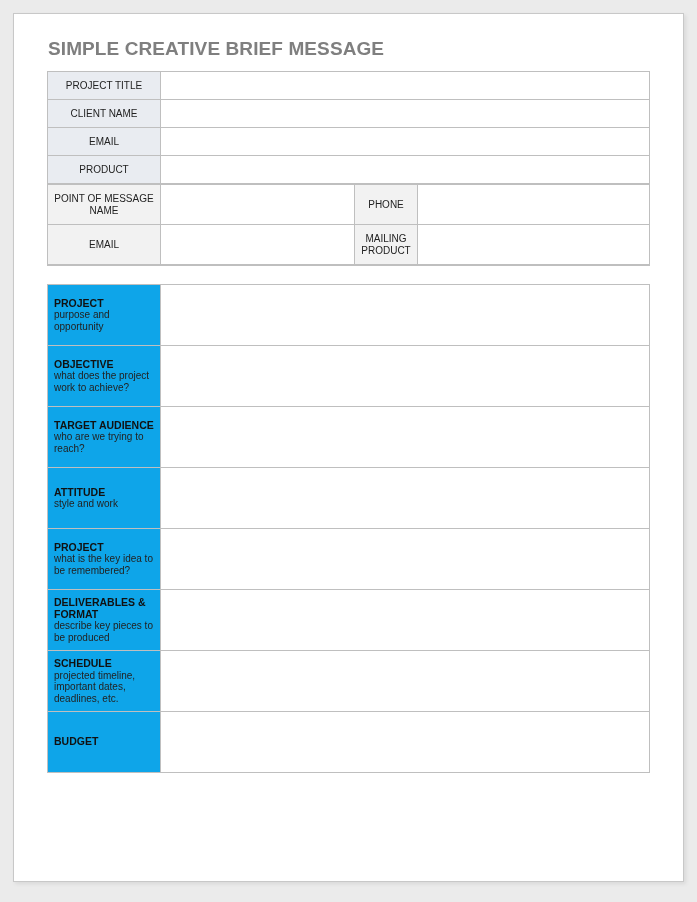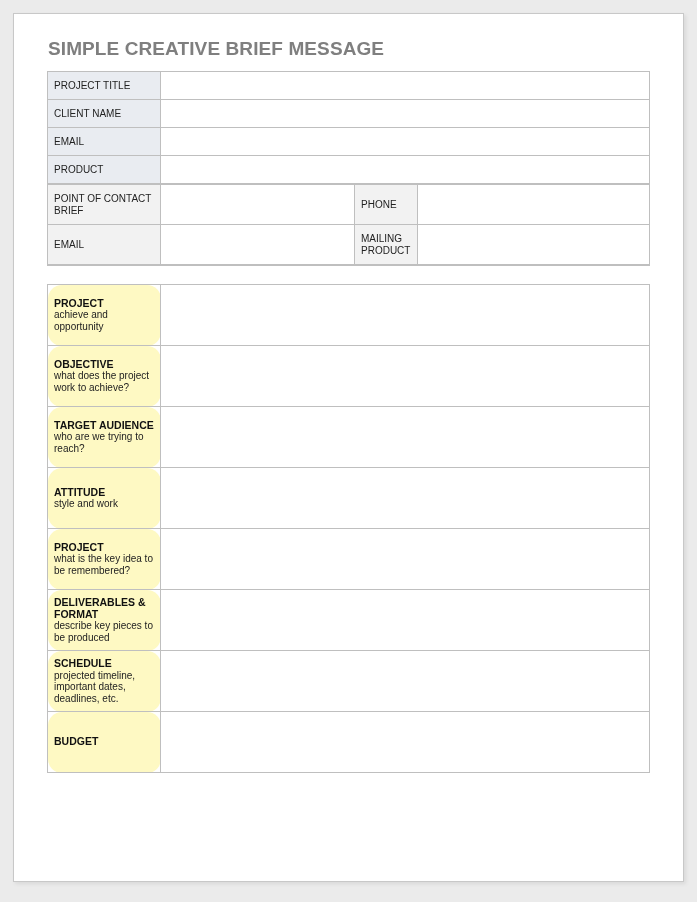--- a/index.html
+++ b/index.html
@@ -2,29 +2,29 @@
 <html><head>
 <meta charset="utf-8">
 <style>
   html, body { margin:0; padding:0; }
   body { width:697px; height:902px; background:#ebebeb; position:relative; font-family:"Liberation Sans", sans-serif; overflow:hidden; }
   .page { position:absolute; left:13px; top:13px; width:669px; height:867px; background:#fff; border:1px solid #c8c8c8; box-shadow:2px 2px 4px rgba(0,0,0,0.08); }
   .title { position:absolute; left:34px; top:24px; font-size:19px; font-weight:bold; color:#7f7f7f; letter-spacing:0.1px; }
   table { border-collapse:collapse; position:absolute; table-layout:fixed; }
   td { border:1px solid #bfbfbf; padding:0 6px; font-size:10px; color:#222; vertical-align:middle; }
   .t1 { left:33px; top:57px; width:603px; }
-  .t1 td { height:27px; }
+  .t1 td { height:27px;text-align:center; }
   .lbl-blue { background:#e9ecf1; }
   .lbl-gray { background:#f2f2f2; }
   .t1 tr.contact td { height:39px; line-height:12px; }
   .t1 tr.first-contact td { border-top:2px solid #bfbfbf; }
   .t1 tr.last-contact td { border-bottom:2px solid #bfbfbf; }
   .t2 { left:33px; top:270px; width:603px; }
   .t2 td { height:60px; }
-  .t2 td.lbl { background:#fef9c3; line-height:11.5px;border-radius:14px; }
+  .t2 td.lbl { background:#0ea5e9; line-height:11.5px; }
   .head { font-weight:bold; font-size:10.5px; display:block; color:#111; }
   .sub { display:block; font-size:10px; color:#222; white-space:pre-line; }
 </style>
 </head>
 <body>
 
 <div class="page">
   <div class="title">SIMPLE CREATIVE BRIEF MESSAGE</div>
 
   <table class="t1">
@@ -45,21 +45,21 @@
     </tr>
     <tr>
       <td class="lbl-blue">EMAIL</td>
       <td colspan="3"></td>
     </tr>
     <tr>
       <td class="lbl-blue">PRODUCT</td>
       <td colspan="3"></td>
     </tr>
     <tr class="contact first-contact">
-      <td class="lbl-gray">POINT OF CONTACT BRIEF</td>
+      <td class="lbl-gray">POINT OF MESSAGE NAME</td>
       <td></td>
       <td class="lbl-gray">PHONE</td>
       <td></td>
     </tr>
     <tr class="contact last-contact">
       <td class="lbl-gray">EMAIL</td>
       <td></td>
       <td class="lbl-gray">MAILING PRODUCT</td>
       <td></td>
     </tr>
@@ -68,21 +68,21 @@
 
   <table class="t2">
     <colgroup>
         <col style="width:113px">
         <col>
       </colgroup>
     <tbody>
         <tr>
       <td class="lbl">
             <span class="head">PROJECT</span>
-            <span class="sub">achieve and opportunity</span>
+            <span class="sub">purpose and opportunity</span>
           </td>
       <td></td>
     </tr>
     <tr>
       <td class="lbl">
             <span class="head">OBJECTIVE</span>
             <span class="sub">what does the project work to achieve?</span>
           </td>
       <td></td>
     </tr>

